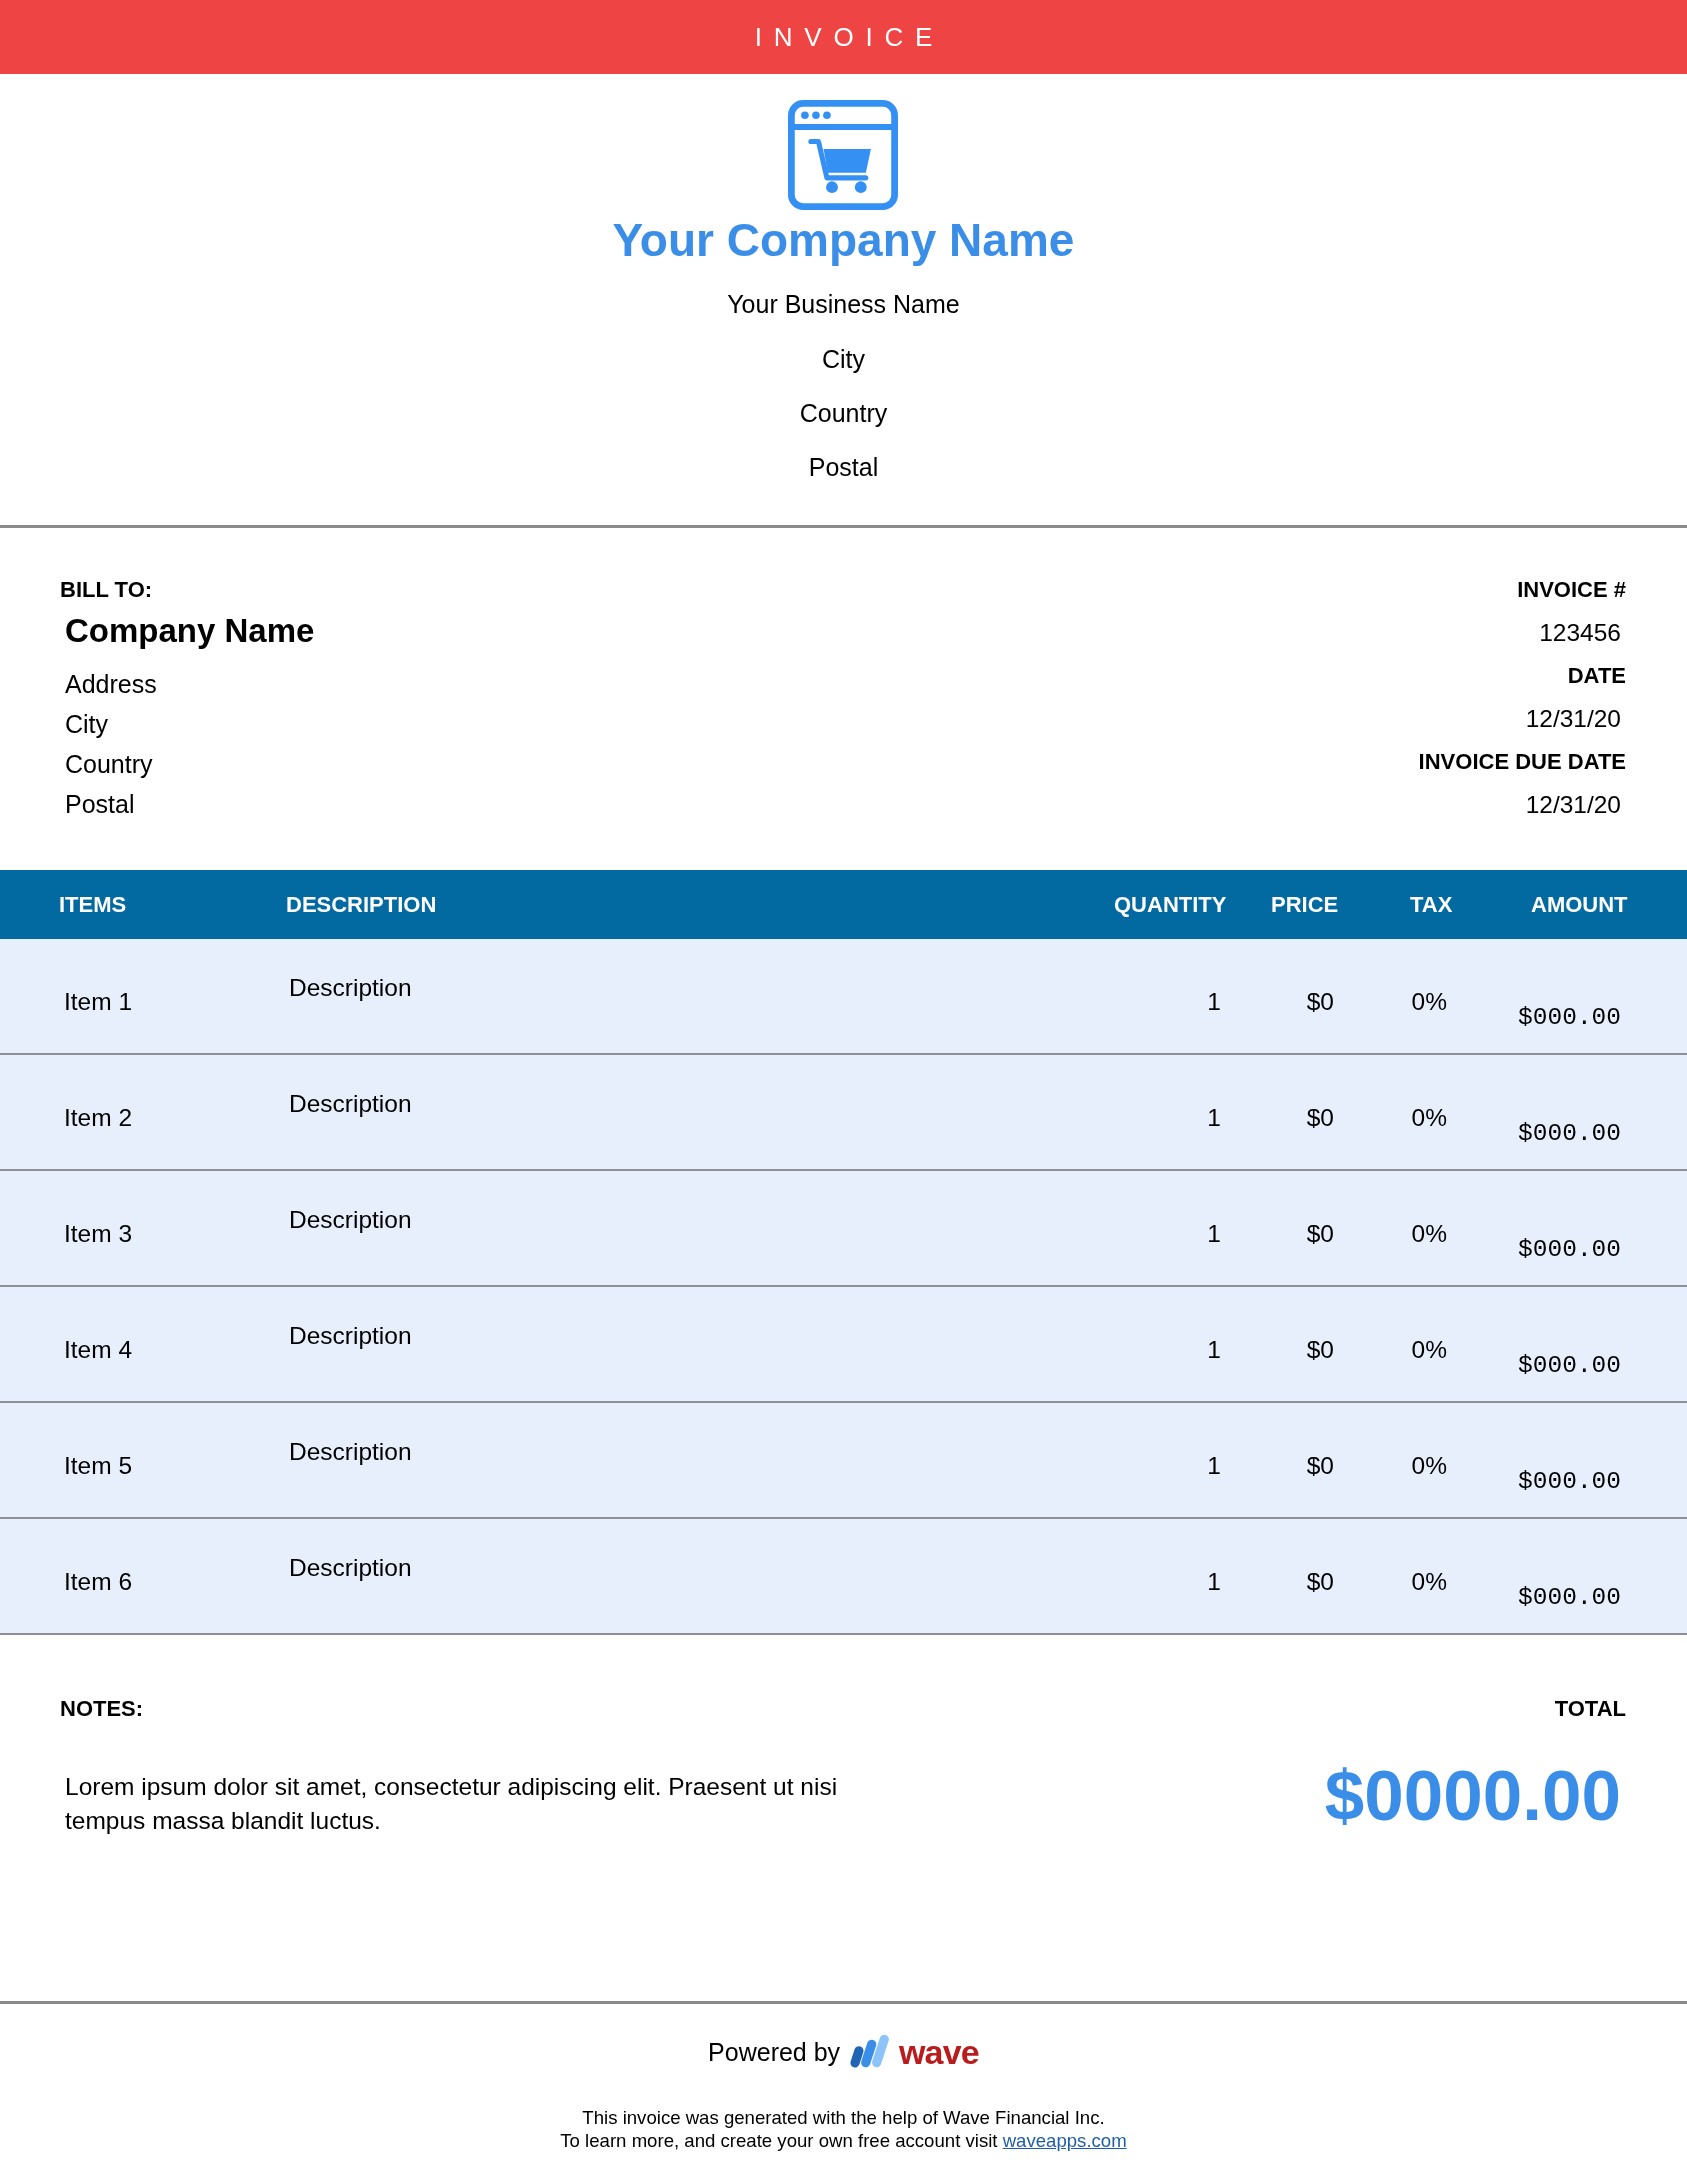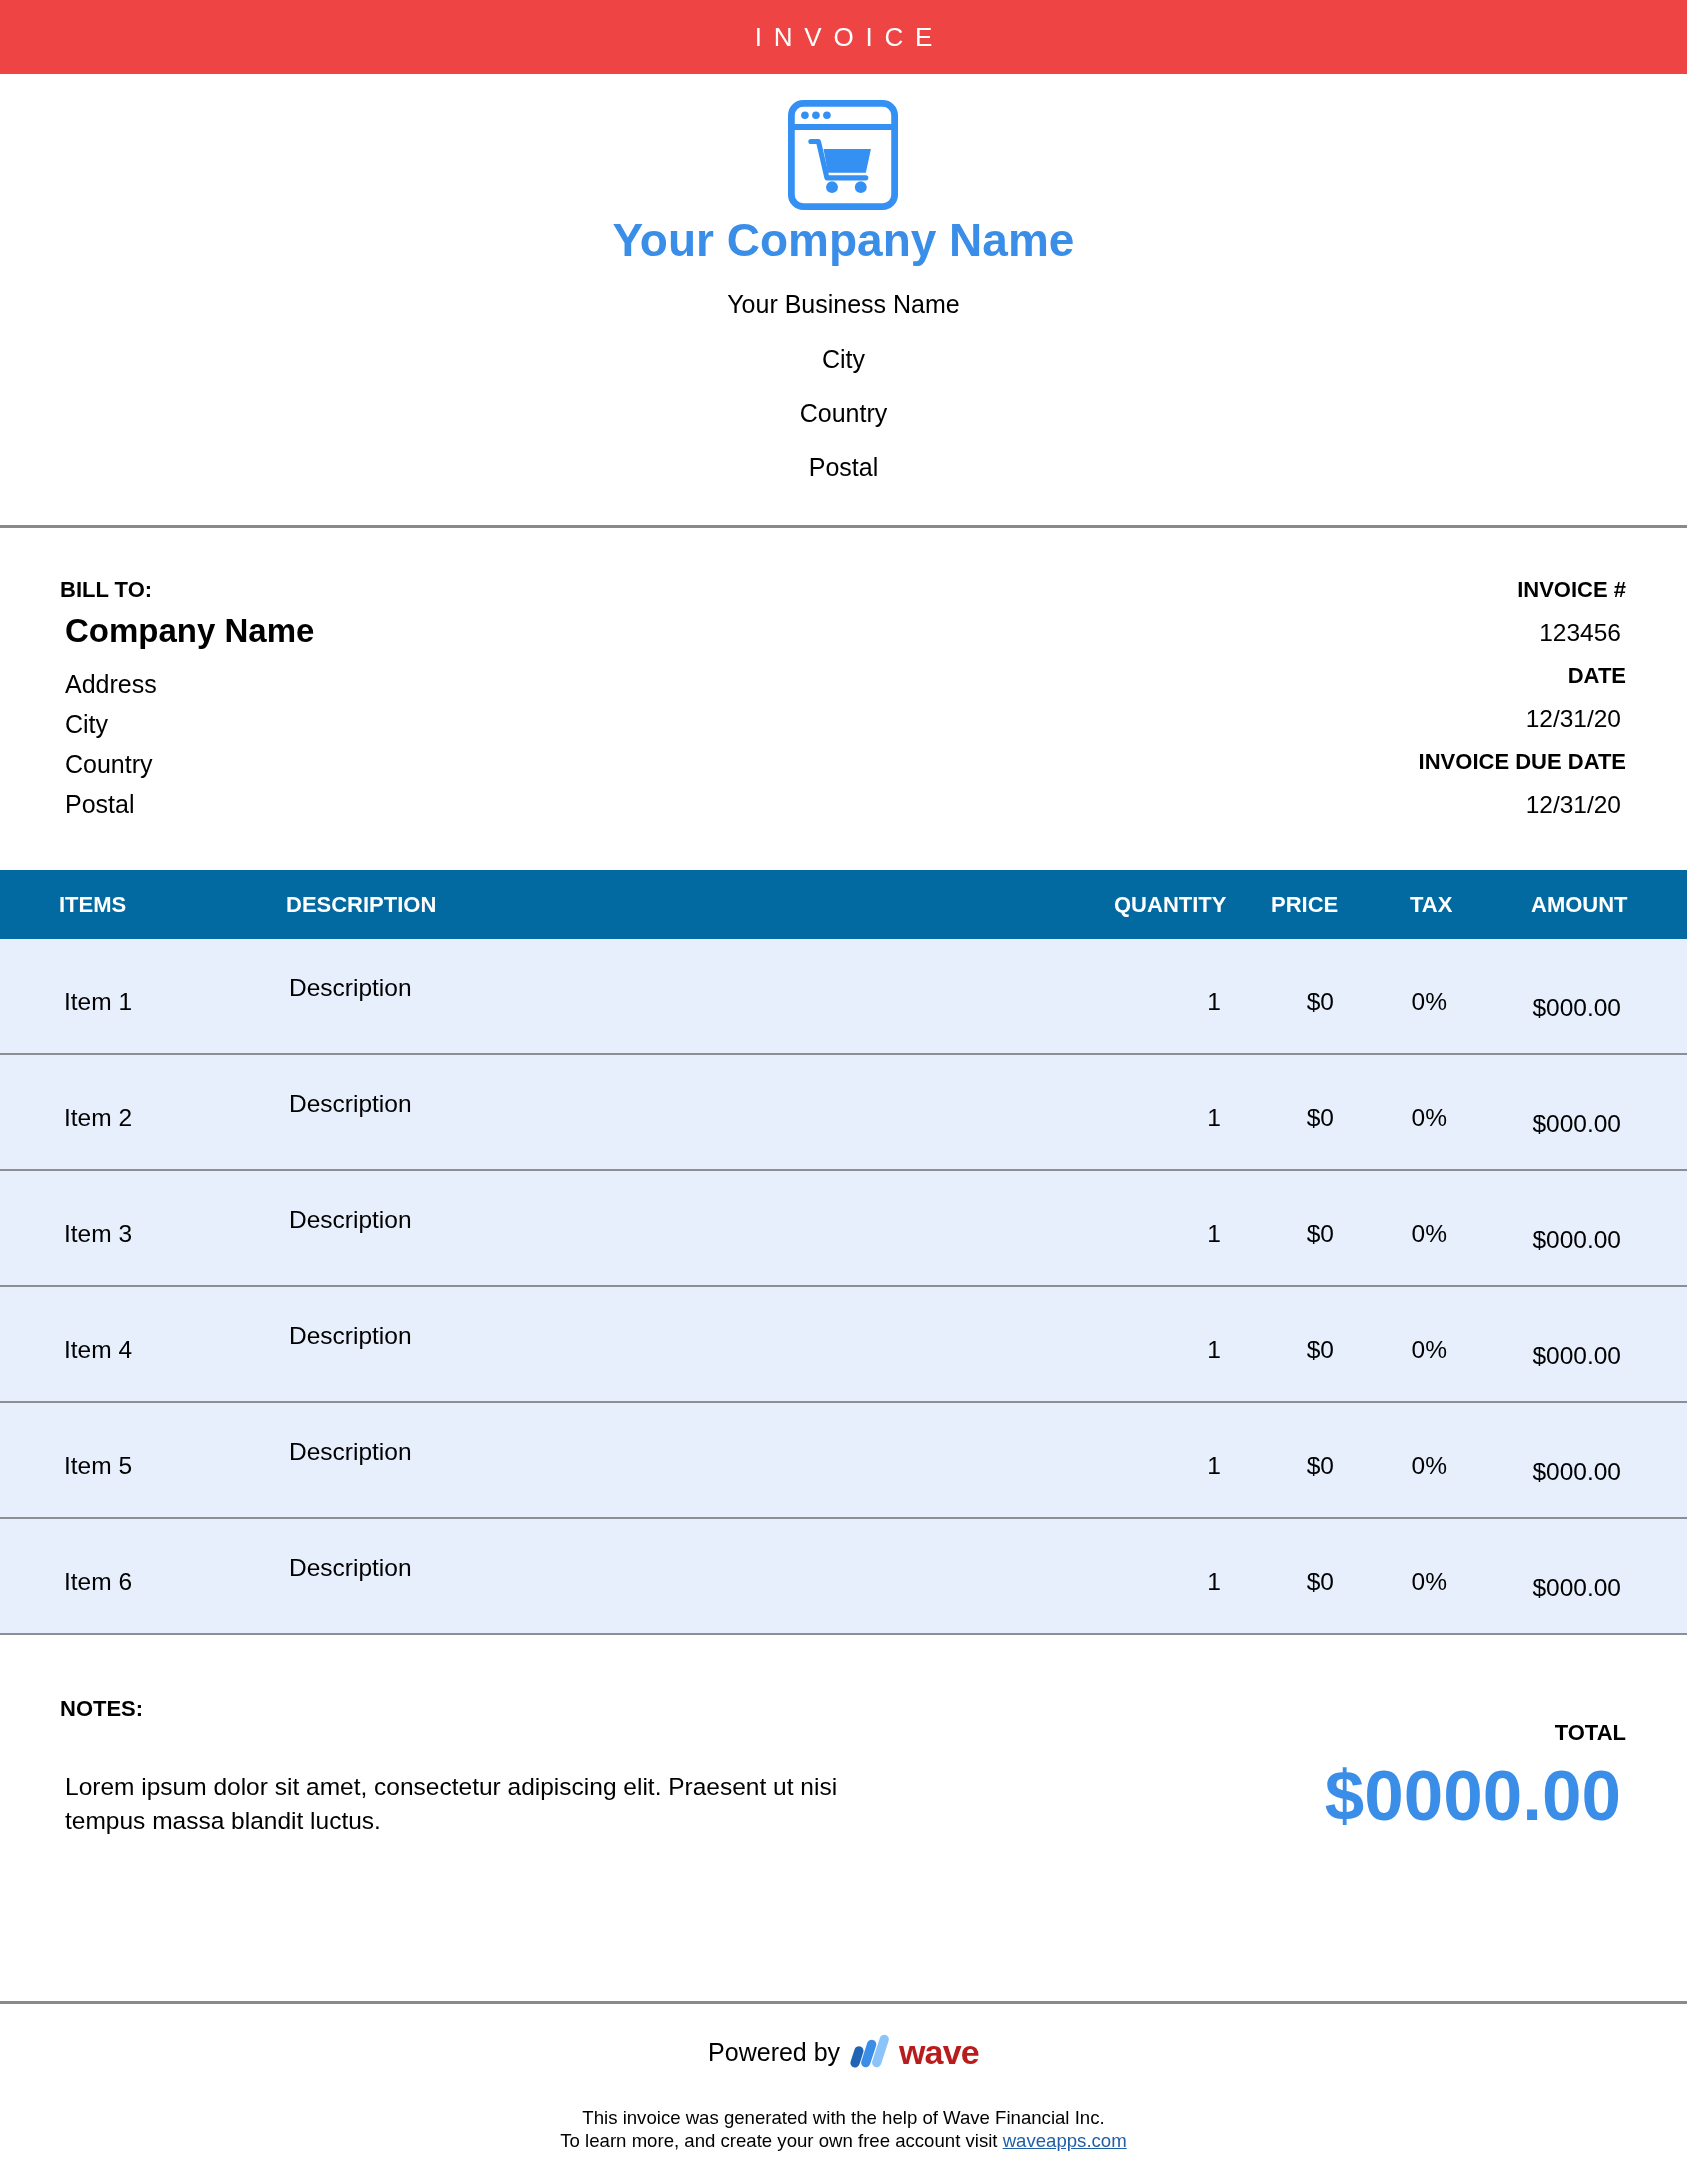--- a/index.html
+++ b/index.html
@@ -25,21 +25,21 @@
   .table-head { position: absolute; left: 0; top: 870px; width: 1687px; height: 69px; background: #0369a1; }
   .th { position: absolute; top: 0; height: 69px; line-height: 69px; color: #fff; font-size: 22px; font-weight: 700; }
   .rows { position: absolute; left: 0; top: 939px; width: 1687px; }
   .row { position: relative; width: 1687px; height: 116px; background: #e7effc; border-bottom: 2.5px solid #8c9096; }
   .cell { position: absolute; font-size: 24.5px; }
   .cell.item { left: 64px; top: 49px; }
   .cell.desc { left: 289px; top: 35px; }
   .cell.qty { right: 466px; top: 49px; text-align: right; }
   .cell.price { right: 353px; top: 49px; text-align: right; }
   .cell.tax { right: 240px; top: 49px; text-align: right; }
-  .cell.amount { right: 66px; top: 55px; text-align: right; }
+  .cell.amount { right: 66px; top: 65px; text-align: right; font-family: Liberation Mono, monospace; }
 
   .notes-text { position: absolute; left: 65px; top: 1770px; width: 844px; font-size: 24.5px; line-height: 34px; }
   .total-value { position: absolute; right: 66px; top: 1755px; font-size: 71px; font-weight: 700; color: #3a8ee8; }
 
   .powered { position: absolute; left: 0; width: 1687px; top: 1996px; display: flex; align-items: center; justify-content: center; gap: 8.4px; }
   .powered .pb { font-size: 25px; }
   .powered .wave-word { font-size: 34px; font-weight: 700; color: #b91c1c; letter-spacing: -0.8px; }
   .footer-line { position: absolute; left: 0; width: 1687px; text-align: center; font-size: 18.6px; }
   .footer-line a { color: #1f5fa8; text-decoration: underline; }
 </style>
@@ -139,21 +139,21 @@
     <span class="cell desc">Description</span>
     <span class="cell qty">1</span>
     <span class="cell price">$0</span>
     <span class="cell tax">0%</span>
     <span class="cell amount">$000.00</span>
   </div>
 </div>
 
 <div class="label-bold" style="left:60px; top:1696px;">NOTES:</div>
 <div class="notes-text">Lorem ipsum dolor sit amet, consectetur adipiscing elit. Praesent ut nisi tempus massa blandit luctus.</div>
-<div class="right-col right-label" style="top:1696px;margin-top:24px;">TOTAL</div>
+<div class="right-col right-label" style="top:1696px;">TOTAL</div>
 <div class="total-value">$0000.00</div>
 
 <div class="hr" style="top:2001px; height:2.5px;"></div>
 
 <div class="powered" style="top:2033px;">
   <span class="pb">Powered by</span>
   <svg width="42" height="37" viewBox="0 0 50 44">
     <rect x="4" y="14" width="11" height="26" rx="5.5" transform="rotate(18 9 27)" fill="#1f64b5"></rect>
     <rect x="18" y="6" width="11" height="34" rx="5.5" transform="rotate(18 23 23)" fill="#3a8ee8"></rect>
     <rect x="32" y="0" width="11" height="40" rx="5.5" transform="rotate(18 37 20)" fill="#8cc4fa"></rect>

